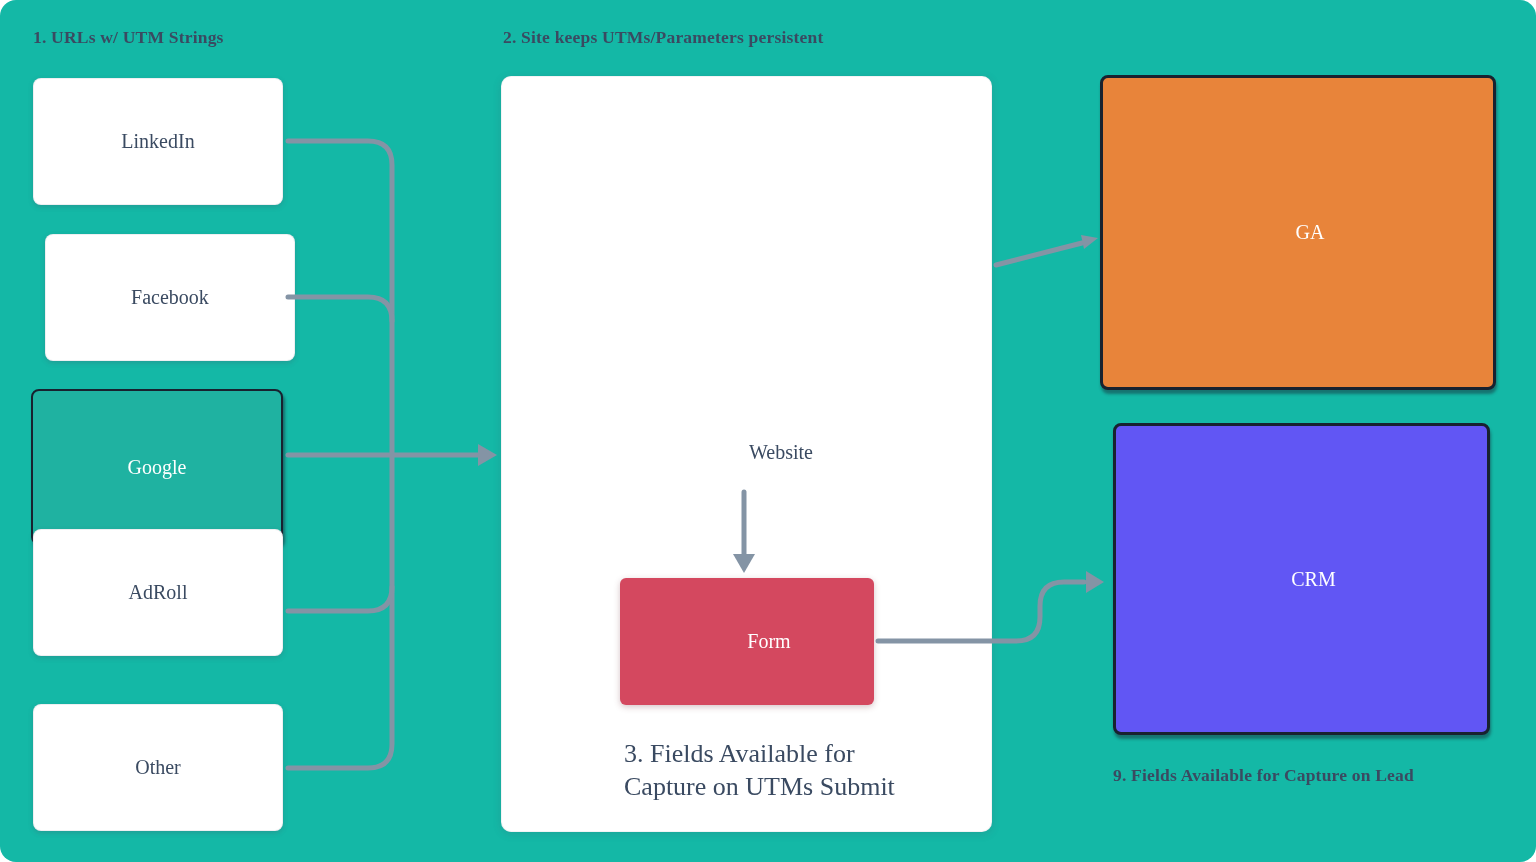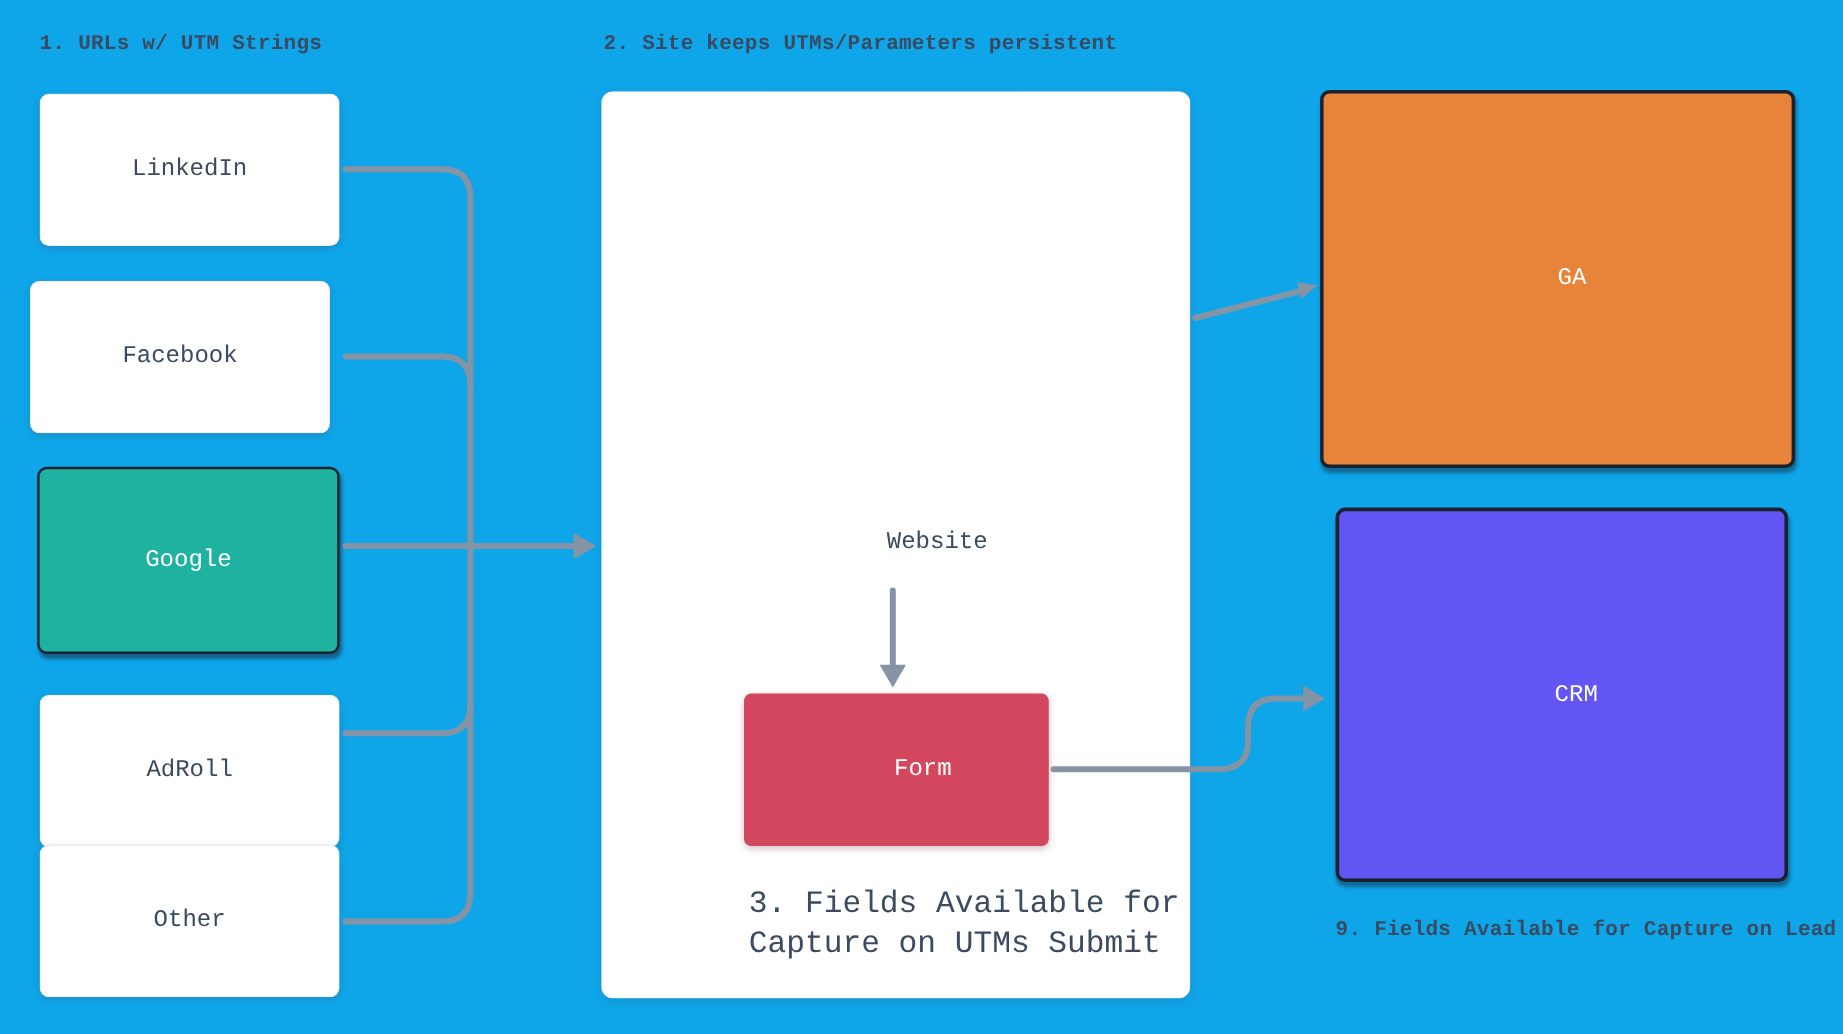--- a/index.html
+++ b/index.html
@@ -1,18 +1,18 @@
 <!DOCTYPE html>
 <html><head>
 <meta charset="utf-8">
 <style>
   html,body{margin:0;padding:0;background:#ffffff;}
   .stage{
-    position:relative;width:1536px;height:862px;background:#0ea5e9;
-    font-family:Liberation Mono, monospace;overflow:hidden;
+    position:relative;width:1536px;height:862px;background:#14b8a6;
+    font-family:Liberation Serif, serif;overflow:hidden;border-radius:16px;
   }
   .step-title{
     position:absolute;font-size:17.5px;font-weight:bold;color:#3A4A61;
     letter-spacing:.2px;white-space:nowrap;
   }
   .node{
     position:absolute;display:flex;align-items:center;justify-content:center;
     font-size:20px;color:#3A4A61;box-sizing:border-box;
   }
   .card{
@@ -60,27 +60,27 @@
 
   <div class="step-title" style="left:33px;top:27px;">1. URLs w/ UTM Strings</div>
   <div class="step-title" style="left:503px;top:27px;">2. Site keeps UTMs/Parameters persistent</div>
   <div class="step-title" style="left:1113px;top:765px;">9. Fields Available for Capture on Lead</div>
 
   <div class="panel"></div>
 
   <div class="node card" style="left:33px;top:78px;">
     <span>LinkedIn</span>
   </div>
-  <div class="node card" style="left:25px;top:234px;">
+  <div class="node card" style="left:45px;top:234px;">
     <span>Facebook</span>
   </div>
   <div class="node card-highlight" style="position: absolute; display: flex; align-items: center; justify-content: center; font-size: 20px; left: 31px; top: 389px; background-color: rgb(31, 178, 161);">
     <span>Google</span>
   </div>
-  <div class="node card" style="left:33px;top:579px;">
+  <div class="node card" style="left:33px;top:529px;">
     <span>AdRoll</span>
   </div>
   <div class="node card" style="left:33px;top:704px;">
     <span>Other</span>
   </div>
 
   <div class="website-label">Website</div>
 
   <div class="node form-box" style="background-color: rgb(212, 72, 95);">
     <span>Form</span>

